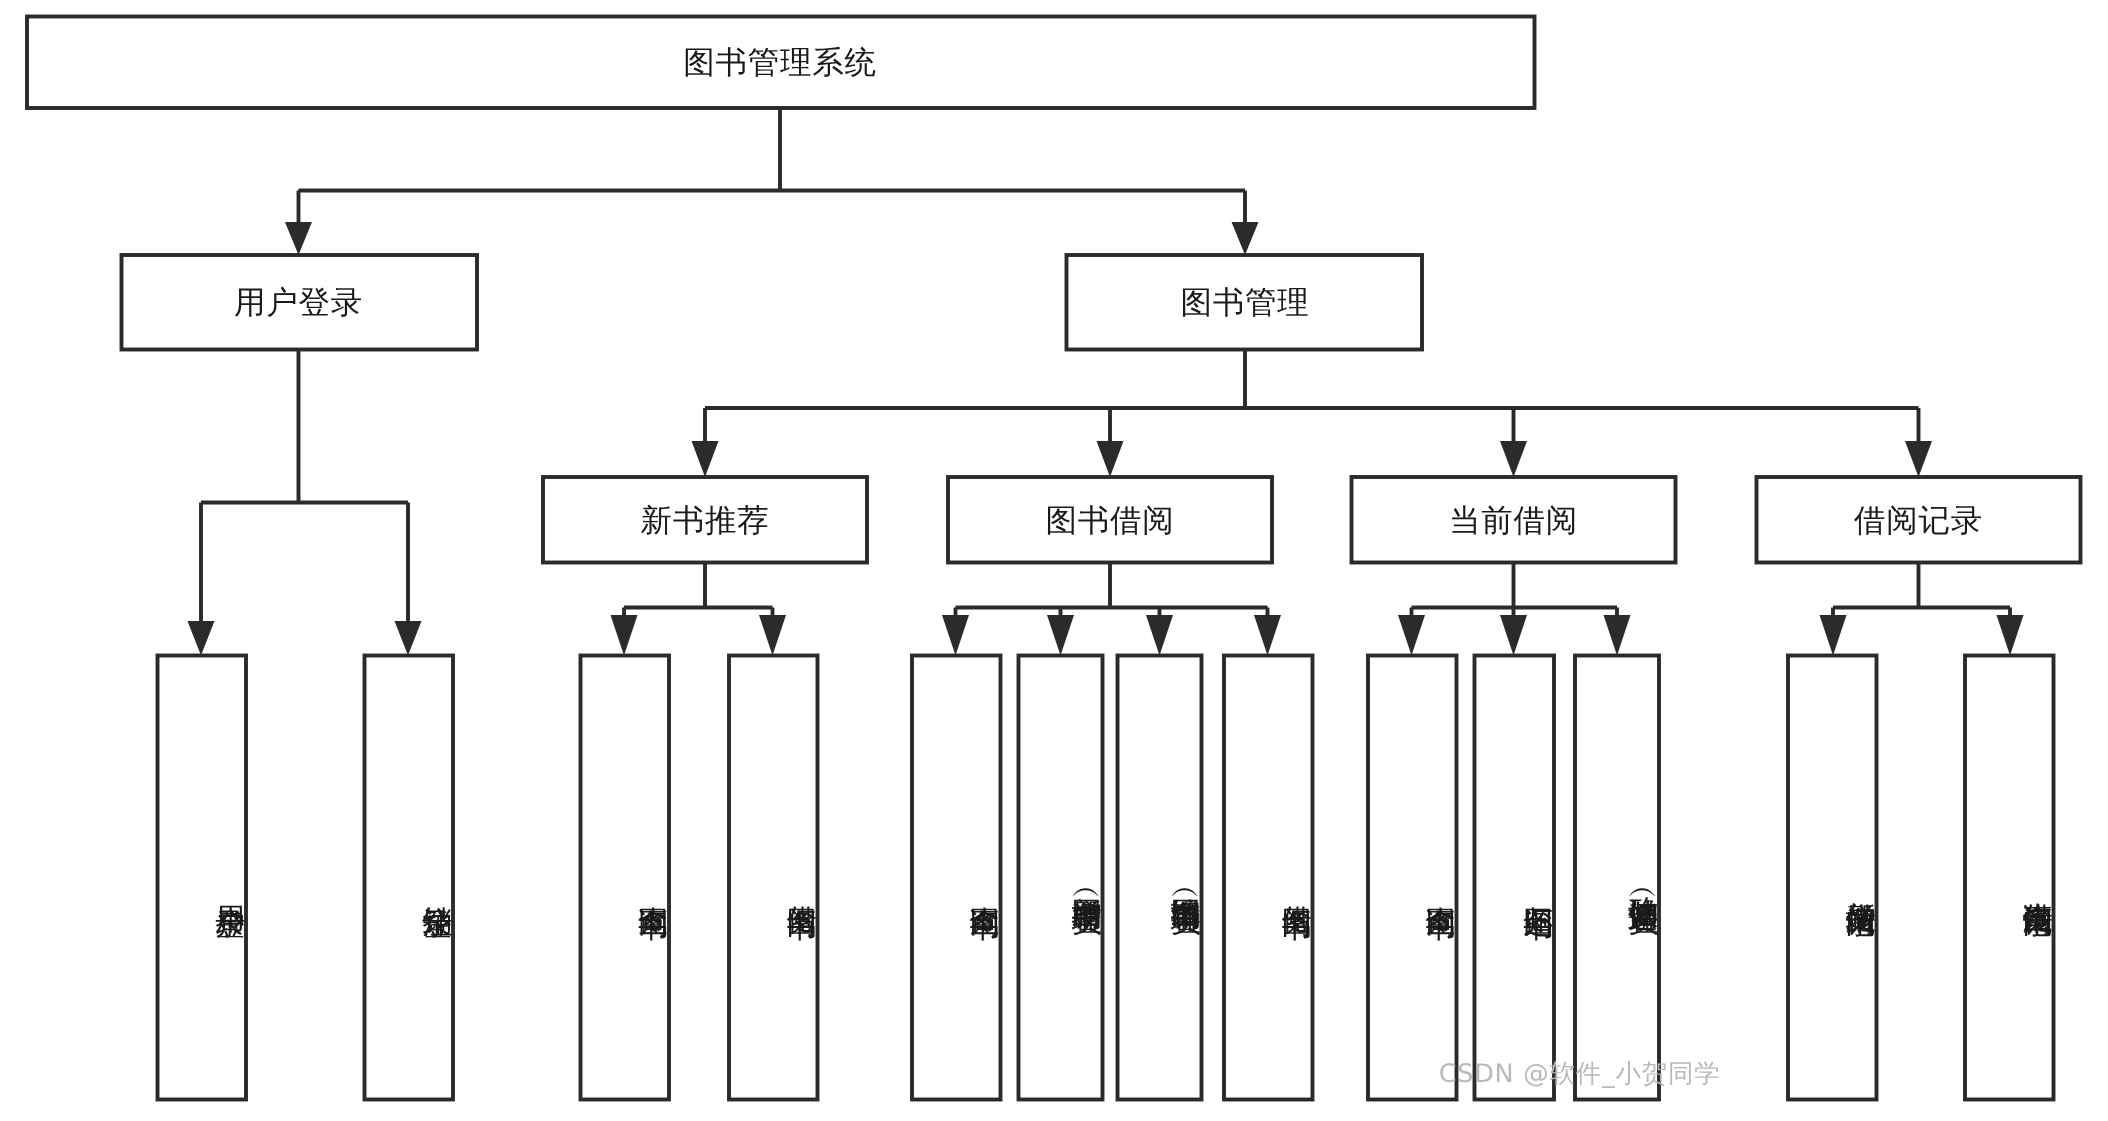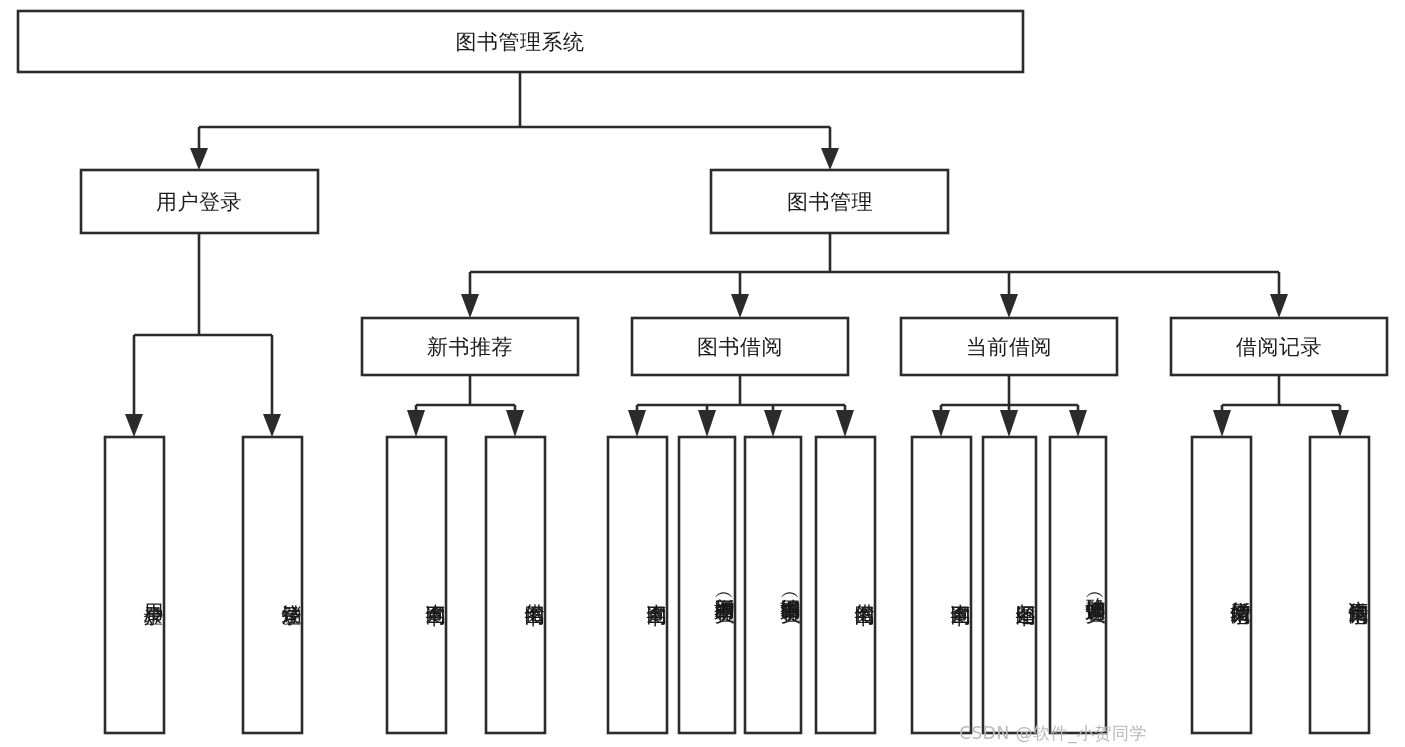--- a/index.html
+++ b/index.html
@@ -64,21 +64,21 @@
     white-space: nowrap;
     text-align: center;
     pointer-events: none;
     display: flex;
     align-items: flex-start;
     justify-content: center;
   }
   .watermark {
     position: absolute;
     right: 8px;
-    bottom: 2px;
+    bottom: 20px;
     font-family: "DejaVu Sans", "Liberation Sans", sans-serif;
     font-size: 17px;
     color: #b9b9b9;
     letter-spacing: 0.5px;
     user-select: none;
     margin-top: 16px;
   }
 </style>
 </head>
 <body>

